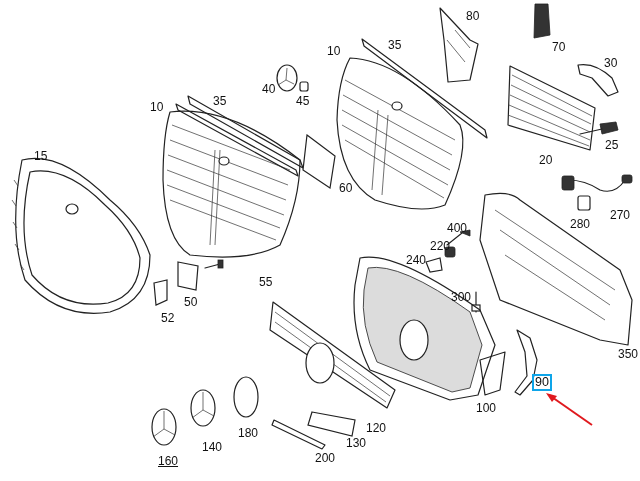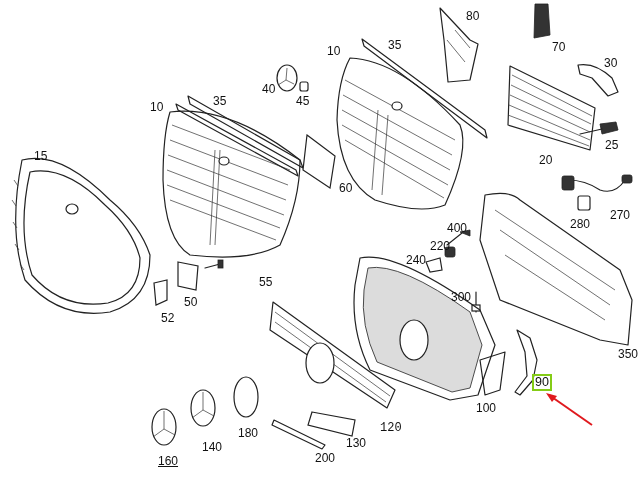--- a/index.html
+++ b/index.html
@@ -1,19 +1,19 @@
 <!DOCTYPE html>
 <html><head>
 <meta charset="utf-8">
 <style>
   html, body { margin: 0; padding: 0; background: #ffffff; }
   body { width: 640px; height: 481px; overflow: hidden; position: relative; font-family: "Liberation Sans", sans-serif; }
   #diagram { position: absolute; left: 0; top: 0; width: 640px; height: 481px; }
   .label { position: absolute; font-size: 12px; color: #111; line-height: 1; white-space: nowrap; cursor: pointer; }
-  .label.hl { border: 2px solid #84cc16; padding: 0 1px; font-size: 12.5px; }
+  .label.hl { border: 2px solid #0ea5e9; padding: 0 1px; font-size: 12.5px; }
   svg .p { fill: none; stroke: #222; stroke-width: 1.2; stroke-linejoin: round; stroke-linecap: round; }
   svg .t { fill: none; stroke: #333; stroke-width: 0.7; }
   svg .f { fill: #fff; stroke: #222; stroke-width: 1.2; }
   svg .d { fill: #333; stroke: #222; stroke-width: 0.8; }
   svg .mesh { fill: #9a9a9a; stroke: #222; stroke-width: 0.8; }
 </style>
 </head>
 <body>
 
 <svg id="diagram" viewBox="0 0 640 481" xmlns="http://www.w3.org/2000/svg">
@@ -166,18 +166,18 @@
 <span class="label" style="left:447px;top:222px;">400</span>
 <span class="label" style="left:430px;top:240px;">220</span>
 <span class="label" style="left:406px;top:254px;">240</span>
 <span class="label" style="left:184px;top:296px;">50</span>
 <span class="label" style="left:213px;top:276px;padding-left:46px;">55</span>
 <span class="label" style="left:153px;top:312px;padding-left:8px;">52</span>
 <span class="label" style="left:451px;top:291px;">300</span>
 <span class="label" style="left:618px;top:348px;">350</span>
 <span class="label hl" style="left:532px;top:374px;">90</span>
 <span class="label" style="left:476px;top:402px;">100</span>
-<span class="label" style="left:380px;top:422px;font-family:Liberation Mono, monospace;">120</span>
+<span class="label" style="left:366px;top:422px;">120</span>
 <span class="label" style="left:346px;top:437px;">130</span>
 <span class="label" style="left:238px;top:427px;">180</span>
 <span class="label" style="left:202px;top:441px;">140</span>
 <span class="label" style="left:158px;top:455px;text-decoration:underline;">160</span>
 <span class="label" style="left:315px;top:452px;">200</span>
 
 </body></html>

